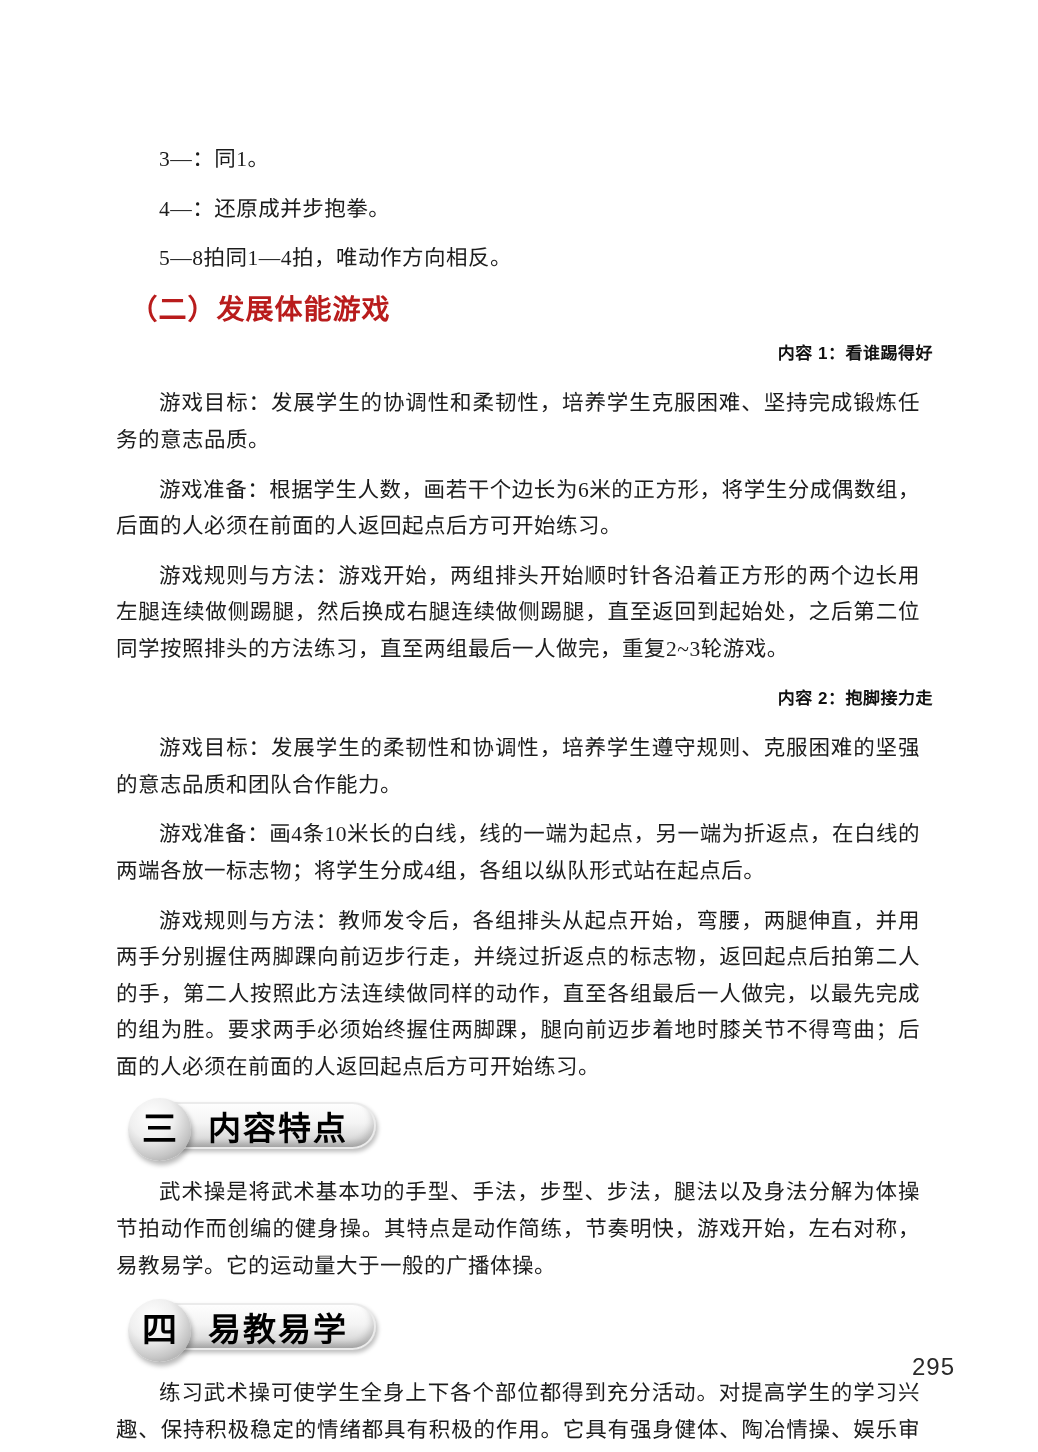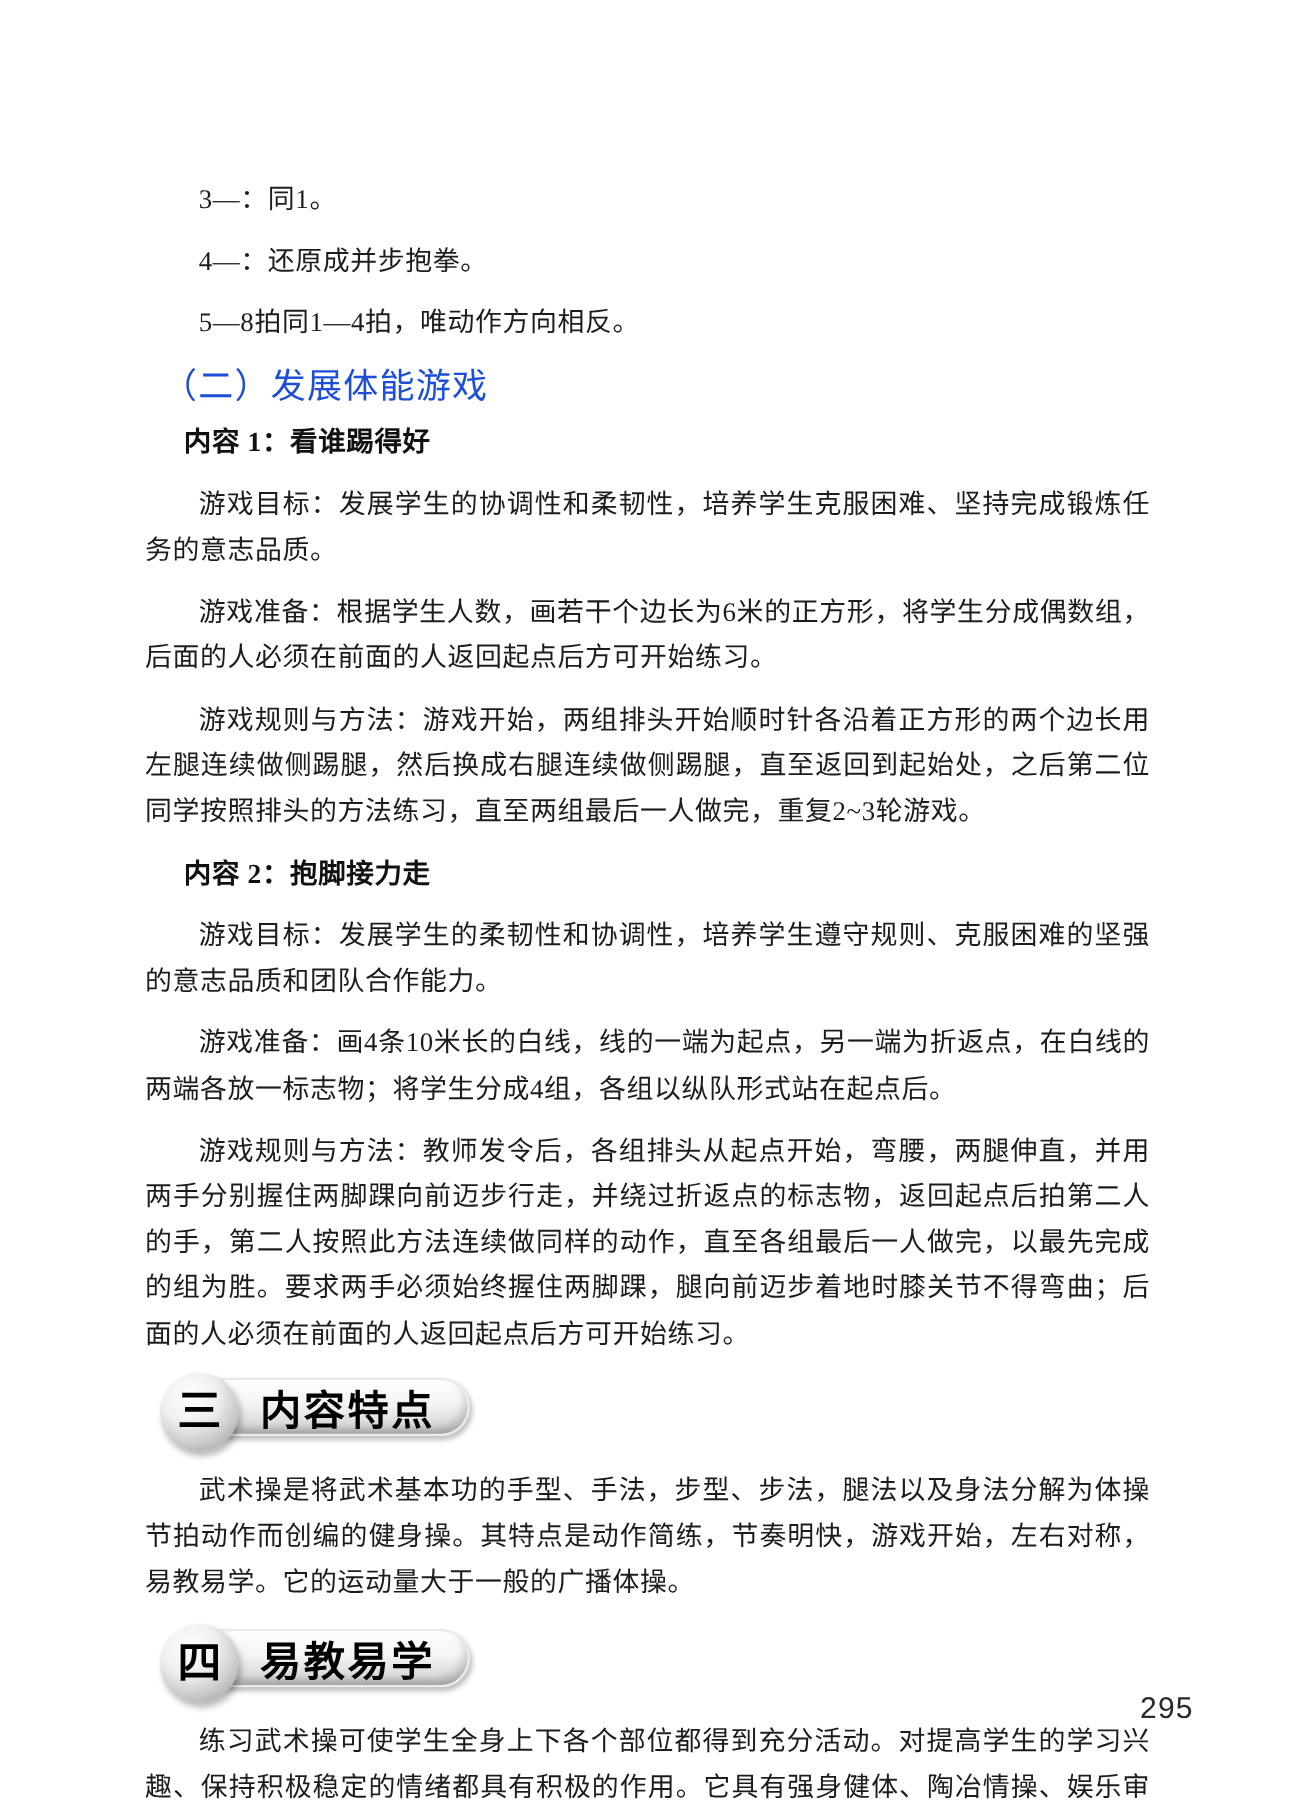--- a/index.html
+++ b/index.html
@@ -27,34 +27,35 @@
     line-height: 36.6px;
     text-align: justify;
     text-indent: 2em;
     letter-spacing: 0.5px;
   }
   p.intro-line { text-align: left; }
   h2.sub-heading {
     margin: 0 0 6px 0;
     font-size: 28px;
     line-height: 40px;
-    font-weight: 400;
+    font-weight: 700;
     text-indent: 0.95em;
     letter-spacing: 1px;
-    color: #1d4ed8;
+    color: #b91c1c;
   }
   h3.item-title {
     margin: 0;
-    font-size: 22px;
+    font-size: 17px;
     line-height: 36.6px;
     font-weight: 700;
-    font-family: Liberation Serif, serif;
+    font-family: Liberation Sans, sans-serif;
     text-indent: 2em;
     letter-spacing: 0.5px;
     color: #111;
+    text-align: right;
   }
   .badge {
     position: relative;
     height: 63px;
     width: 260px;
     margin: 5px 0 12px 25px;
   }
   .badge.second { margin-top: 15px; margin-bottom: 7px; }
   .badge-pill {
     position: absolute;

